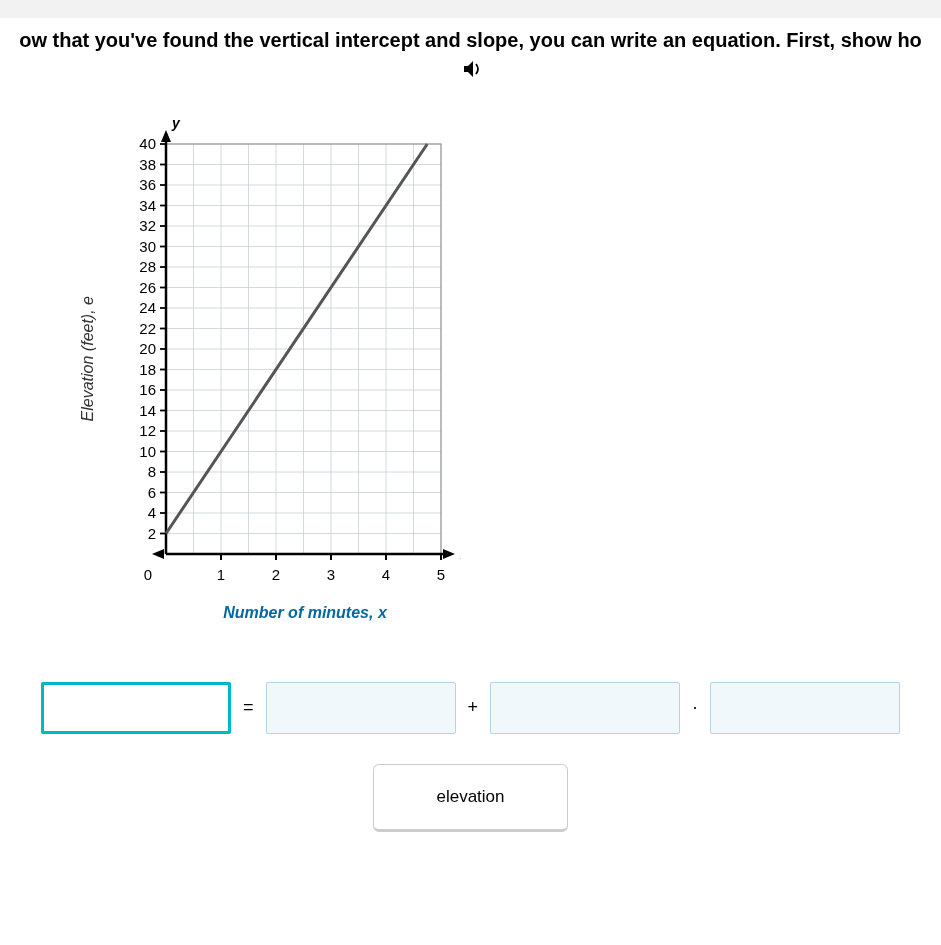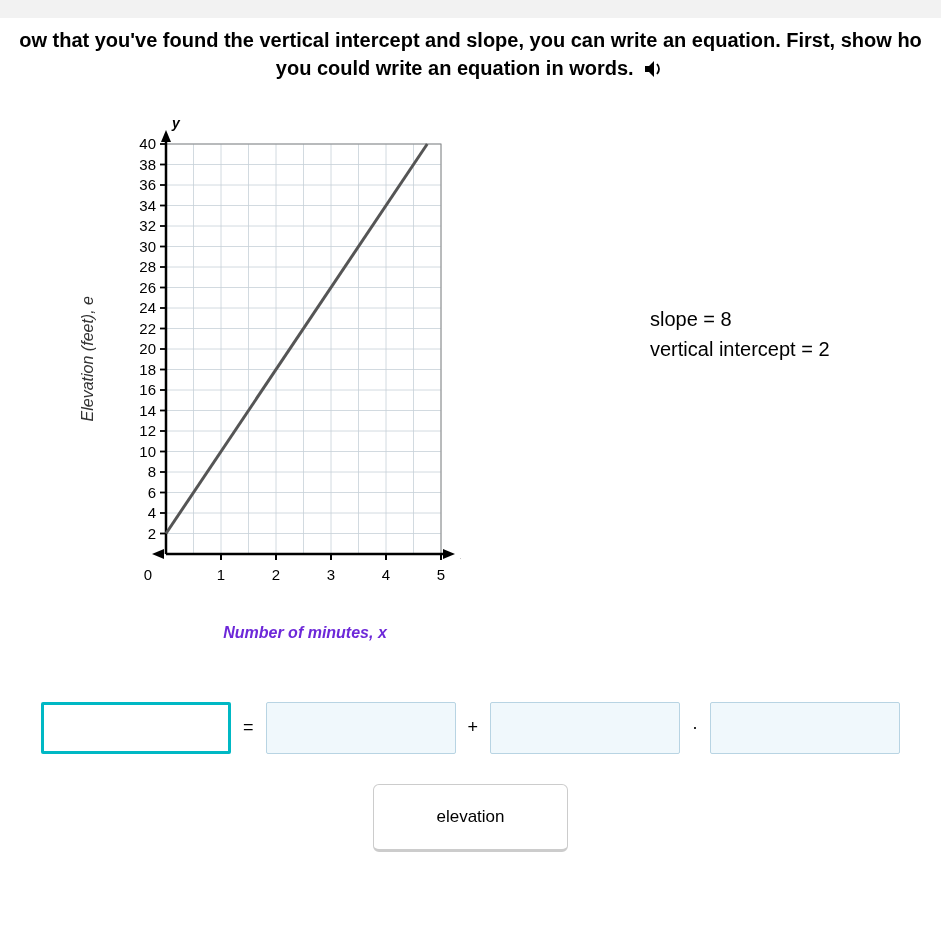--- a/index.html
+++ b/index.html
@@ -21,21 +21,21 @@
   }
   .speaker-icon{ display:inline-block; vertical-align:middle; margin-left:6px; }
   .content-row{ display:flex; padding:20px 40px 0; align-items:flex-start; }
   .chart-col{ width:460px; display:flex; flex-direction:column; align-items:center; }
   .chart-wrap{ display:flex; align-items:center; }
   .y-axis-label{
     writing-mode:vertical-rl; transform:rotate(180deg);
     font-style:italic; font-size:16px; margin-right:14px; color:#333; font-weight:500;
   }
   .x-axis-label{
-    font-style:italic; font-size:16px;margin-top:20px; color:#6d28d9; font-weight:600;
+    font-style:italic; font-size:16px;margin-top:0; color:#0369a1; font-weight:600;
     padding-left:70px;
   }
   .info-col{ padding-top:190px; padding-left:150px; font-size:20px; line-height:1.5; }
   .equation-row{
     display:flex; align-items:center; justify-content:center;
     gap:10px; margin-top:60px;
   }
   .slot{
     width:190px; height:52px; border:1px solid #b8d4e3;
     background:#f0f8fc; border-radius:2px;
@@ -53,21 +53,20 @@
     cursor:grab;
   }
 </style>
 </head>
 <body>
 
 <div class="top-bar"></div>
 
 <div class="question">
   <span>ow that you've found the vertical intercept and slope, you can write an equation. First, show ho</span><br>
-  <span>you could write an equation in words.</span>
   <span class="speaker-icon">
     <svg width="20" height="16" viewBox="0 0 20 16">
       <path d="M0 5 h4 l5 -5 v16 l-5 -5 h-4 z" fill="#000"></path>
       <path d="M12 3 q4 5 0 10" stroke="#000" stroke-width="1.8" fill="none"></path>
     </svg>
   </span>
 </div>
 
 <div class="content-row">
   <div class="chart-col">
@@ -163,24 +162,20 @@
           <text x="220" y="466" text-anchor="middle" font-size="15">3</text>
           <line x1="275" y1="440" x2="275" y2="446" stroke="#000" stroke-width="2"></line>
           <text x="275" y="466" text-anchor="middle" font-size="15">4</text>
           <line x1="330" y1="440" x2="330" y2="446" stroke="#000" stroke-width="2"></line>
           <text x="330" y="466" text-anchor="middle" font-size="15">5</text>
           <line x1="55" y1="419.5" x2="316.25" y2="30" stroke="#555" stroke-width="3"></line>
         </svg>
     </div>
     <div class="x-axis-label">Number of minutes, x</div>
   </div>
-  <div class="info-col">
-    <div>slope = 8</div>
-    <div>vertical intercept = 2</div>
-  </div>
 </div>
 
 <div class="equation-row">
   <div class="slot active"></div>
   <span class="op">=</span>
   <div class="slot"></div>
   <span class="op">+</span>
   <div class="slot"></div>
   <span class="op">·</span>
   <div class="slot"></div>

